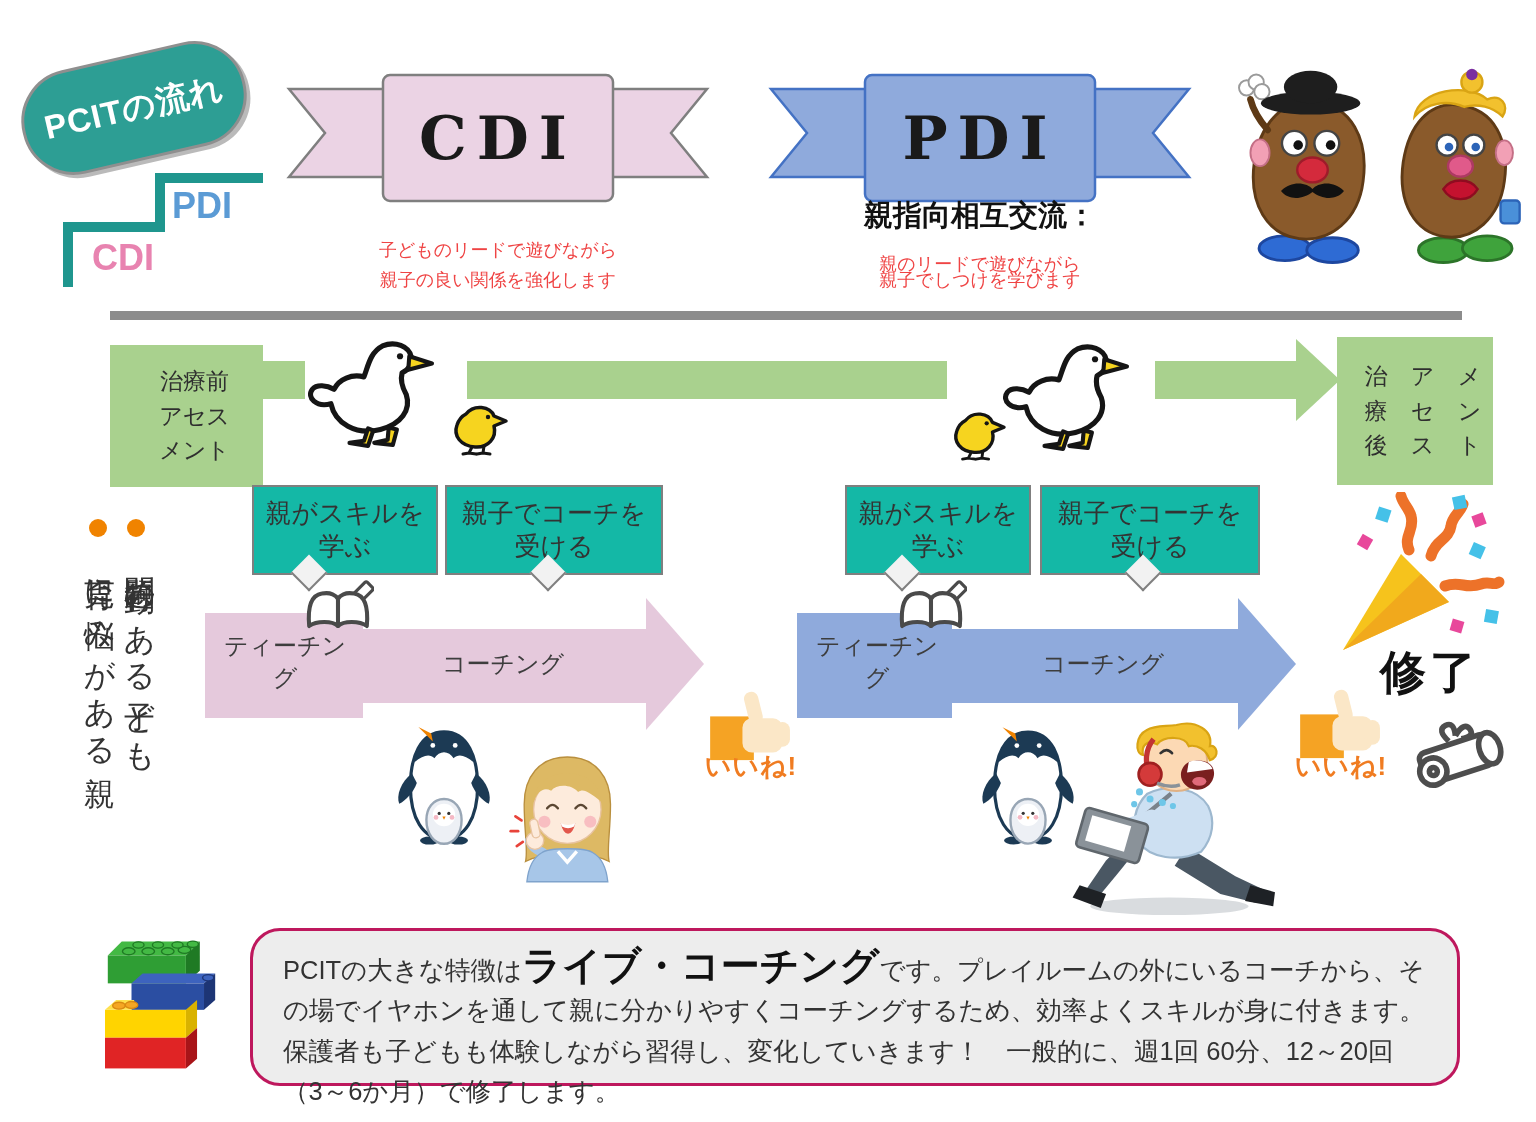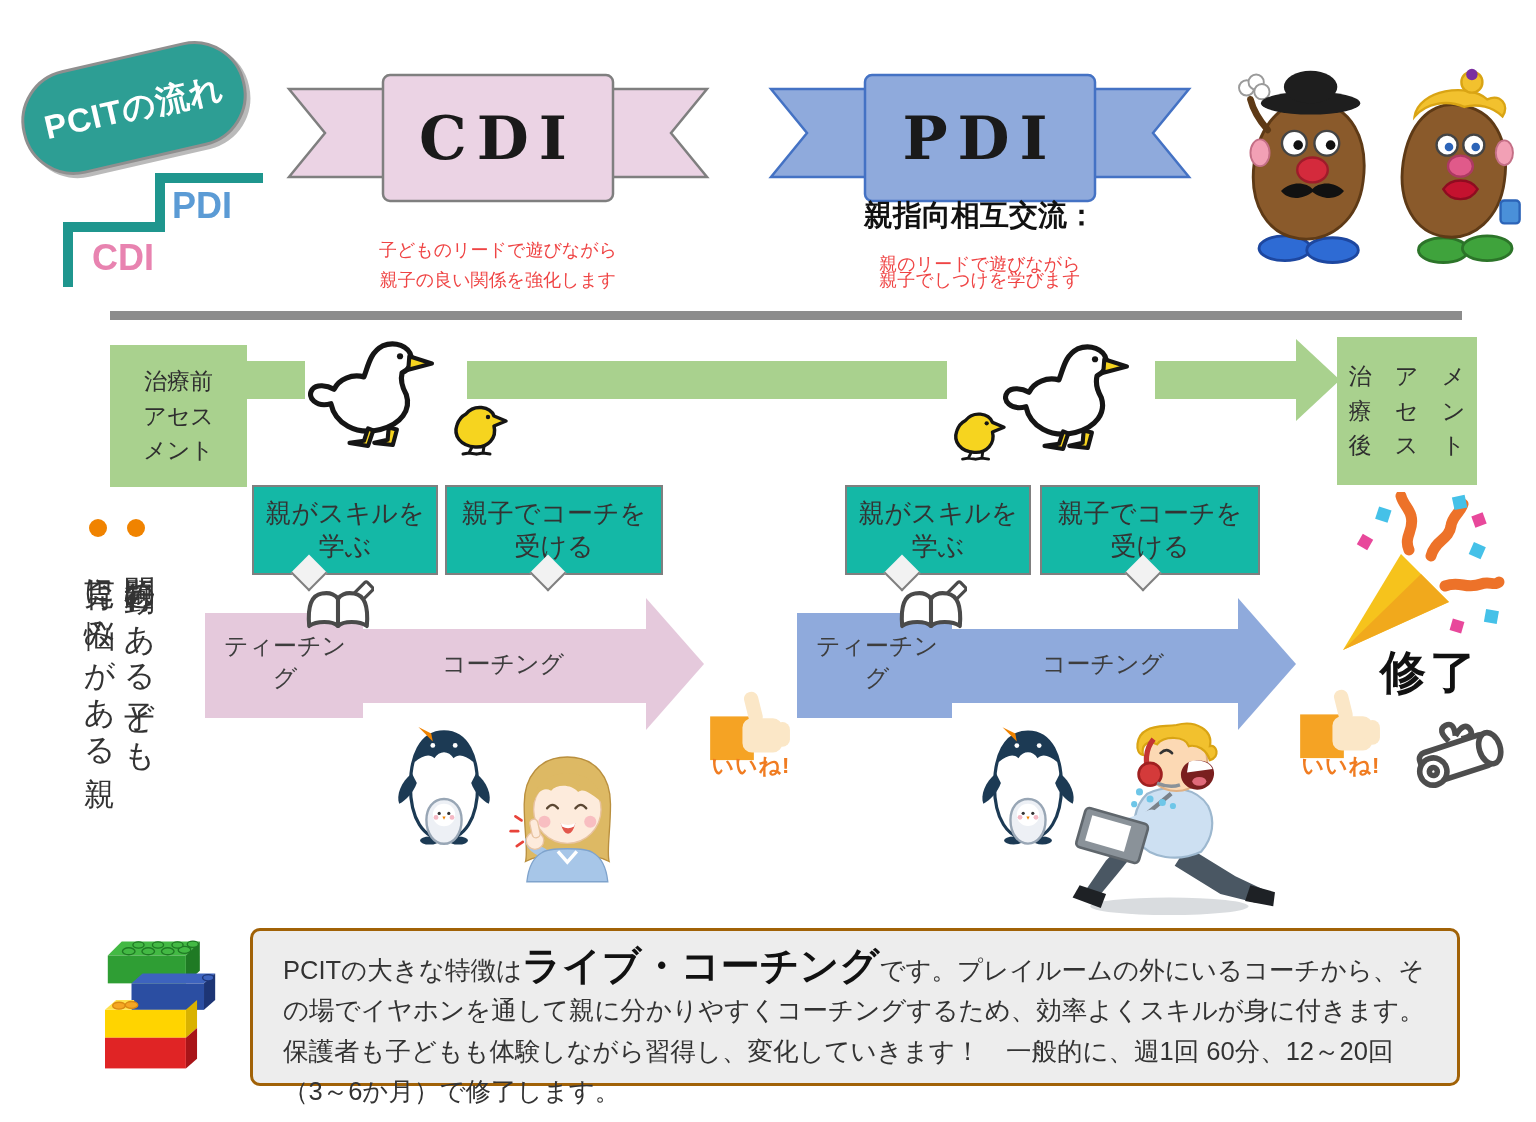--- a/index.html
+++ b/index.html
@@ -15,21 +15,21 @@
 
   .step-label{font-size:36px;font-weight:bold;}
 
   
   .banner-text{font-family:"DejaVu Serif","Liberation Serif",serif;font-weight:bold;font-size:60px;
                letter-spacing:10px;color:#1a1a1a;}
   .phase-head{font-size:29px;font-weight:bold;color:#111;}
   .phase-desc{font-size:18px;color:#ef4444;line-height:1.18;}
 
   
-  .gbox{background:#A9D18E;}
+  .gbox{background:#A9D18E;padding-left:16px;}
   .gbox .t{font-size:23px;color:#2f2f2f;line-height:1.5;}
   .band{background:#A9D18E;height:38px;}
   .band-head{width:0;height:0;border-top:41px solid transparent;border-bottom:41px solid transparent;
              border-left:44px solid #A9D18E;}
 
   
   .bubble{background:#14b8a6;border:2.5px solid #7F7F7F;font-size:26px;color:#333;line-height:1.28;
           font-weight:500;}
   .bubble .tail{position:absolute;width:24px;height:24px;background:#F2F2F2;
           border-right:2.5px solid #7F7F7F;border-bottom:2.5px solid #7F7F7F;
@@ -37,30 +37,30 @@
 
   
   .seg-pink{background:#E5C9DC;}
   .seg-blue{background:#8FAADC;}
   .head-pink{width:0;height:0;border-top:66px solid transparent;border-bottom:66px solid transparent;
              border-left:58px solid #E5C9DC;}
   .head-blue{width:0;height:0;border-top:66px solid transparent;border-bottom:66px solid transparent;
              border-left:58px solid #8FAADC;}
   .arrow-label{font-size:24px;color:#3d3d3d;}
 
-  .like-text{font-size:22px;font-weight:800;color:#F07C21;letter-spacing:1px;}
+  .like-text{font-size:26px;font-weight:800;color:#F07C21;letter-spacing:1px;}
   .done-text{font-size:46px;font-weight:900;color:#111;letter-spacing:4px;}
 
   
   .vcol{writing-mode:vertical-rl;text-orientation:upright;font-size:31px;color:#333;
         letter-spacing:3px;line-height:1.1;}
   .dot{width:18px;height:18px;border-radius:50%;background:#F08300;}
 
   
-  .footer-box{background:#EDEDED;border:3px solid #a16207;border-radius:10px;
+  .footer-box{background:#EDEDED;border:3px solid #be185d;border-radius:30px;
               padding:15px 32px 12px 30px;box-sizing:border-box;}
   .footer-box p{margin:0;font-size:25.5px;line-height:1.58;color:#333;}
   .footer-hl{font-size:39px;font-weight:800;color:#111;line-height:1;}
   .divider{background:#8C8C8C;}
 </style>
 </head>
 <body>
 
 <div id="canvas">
 

